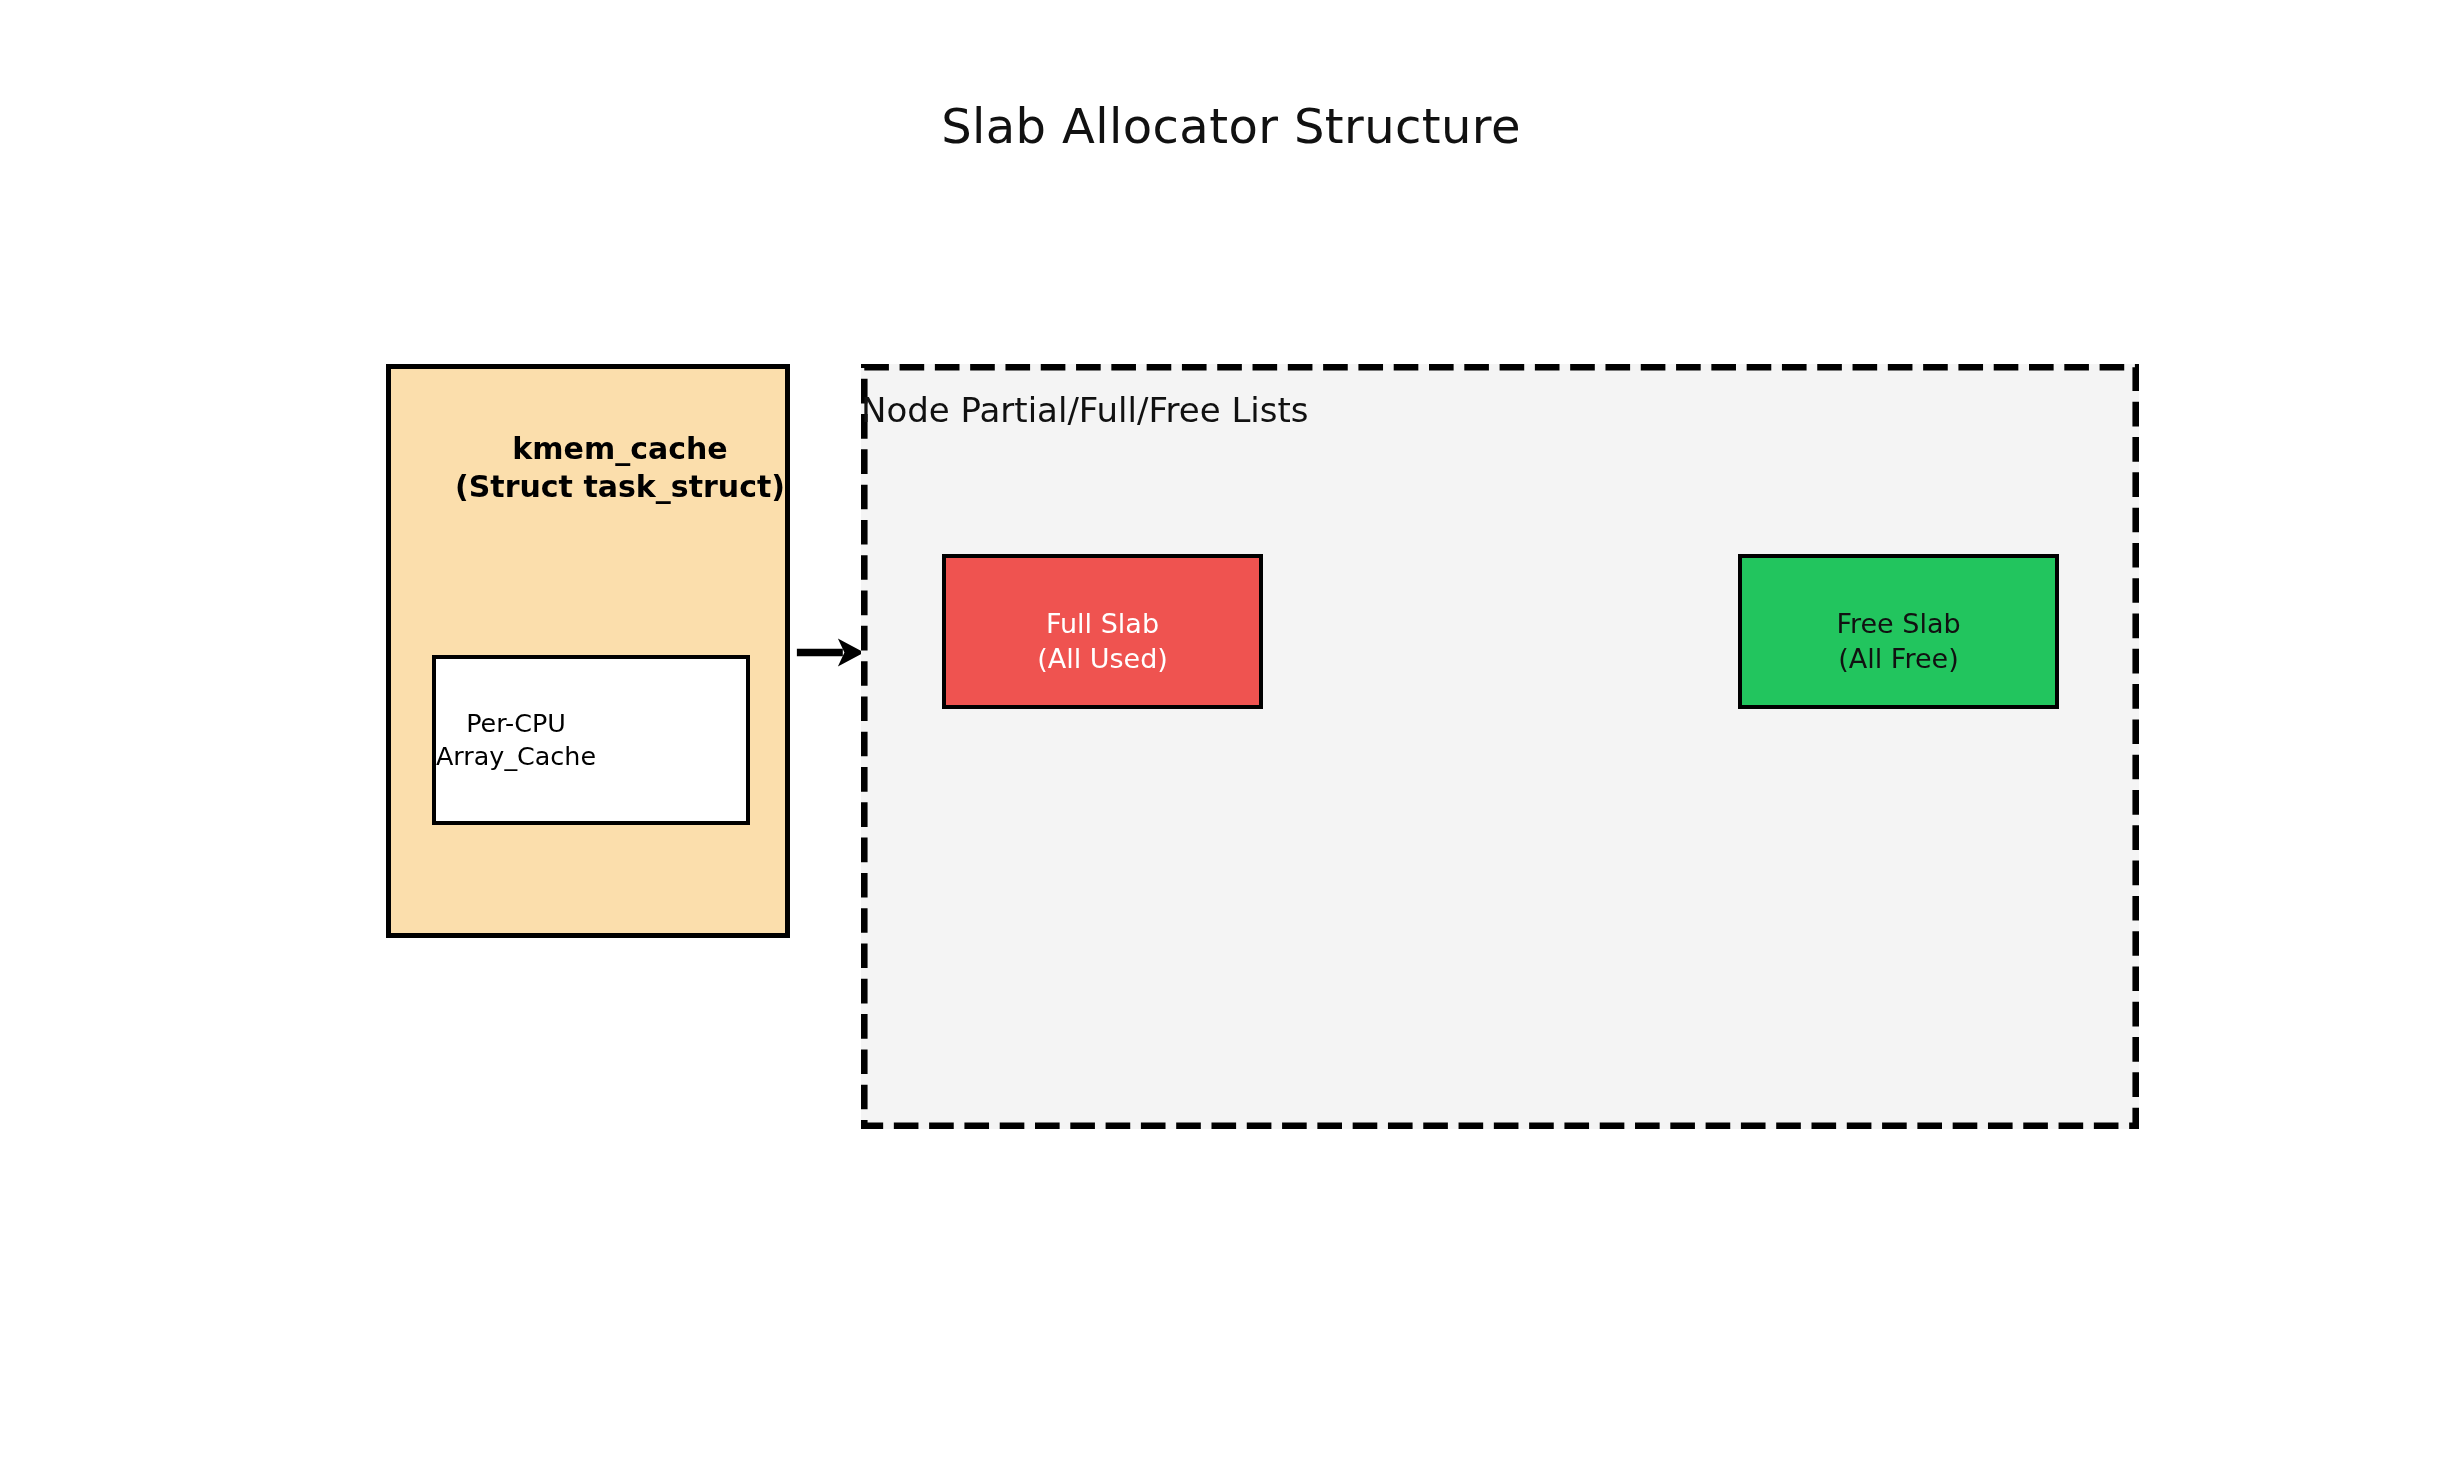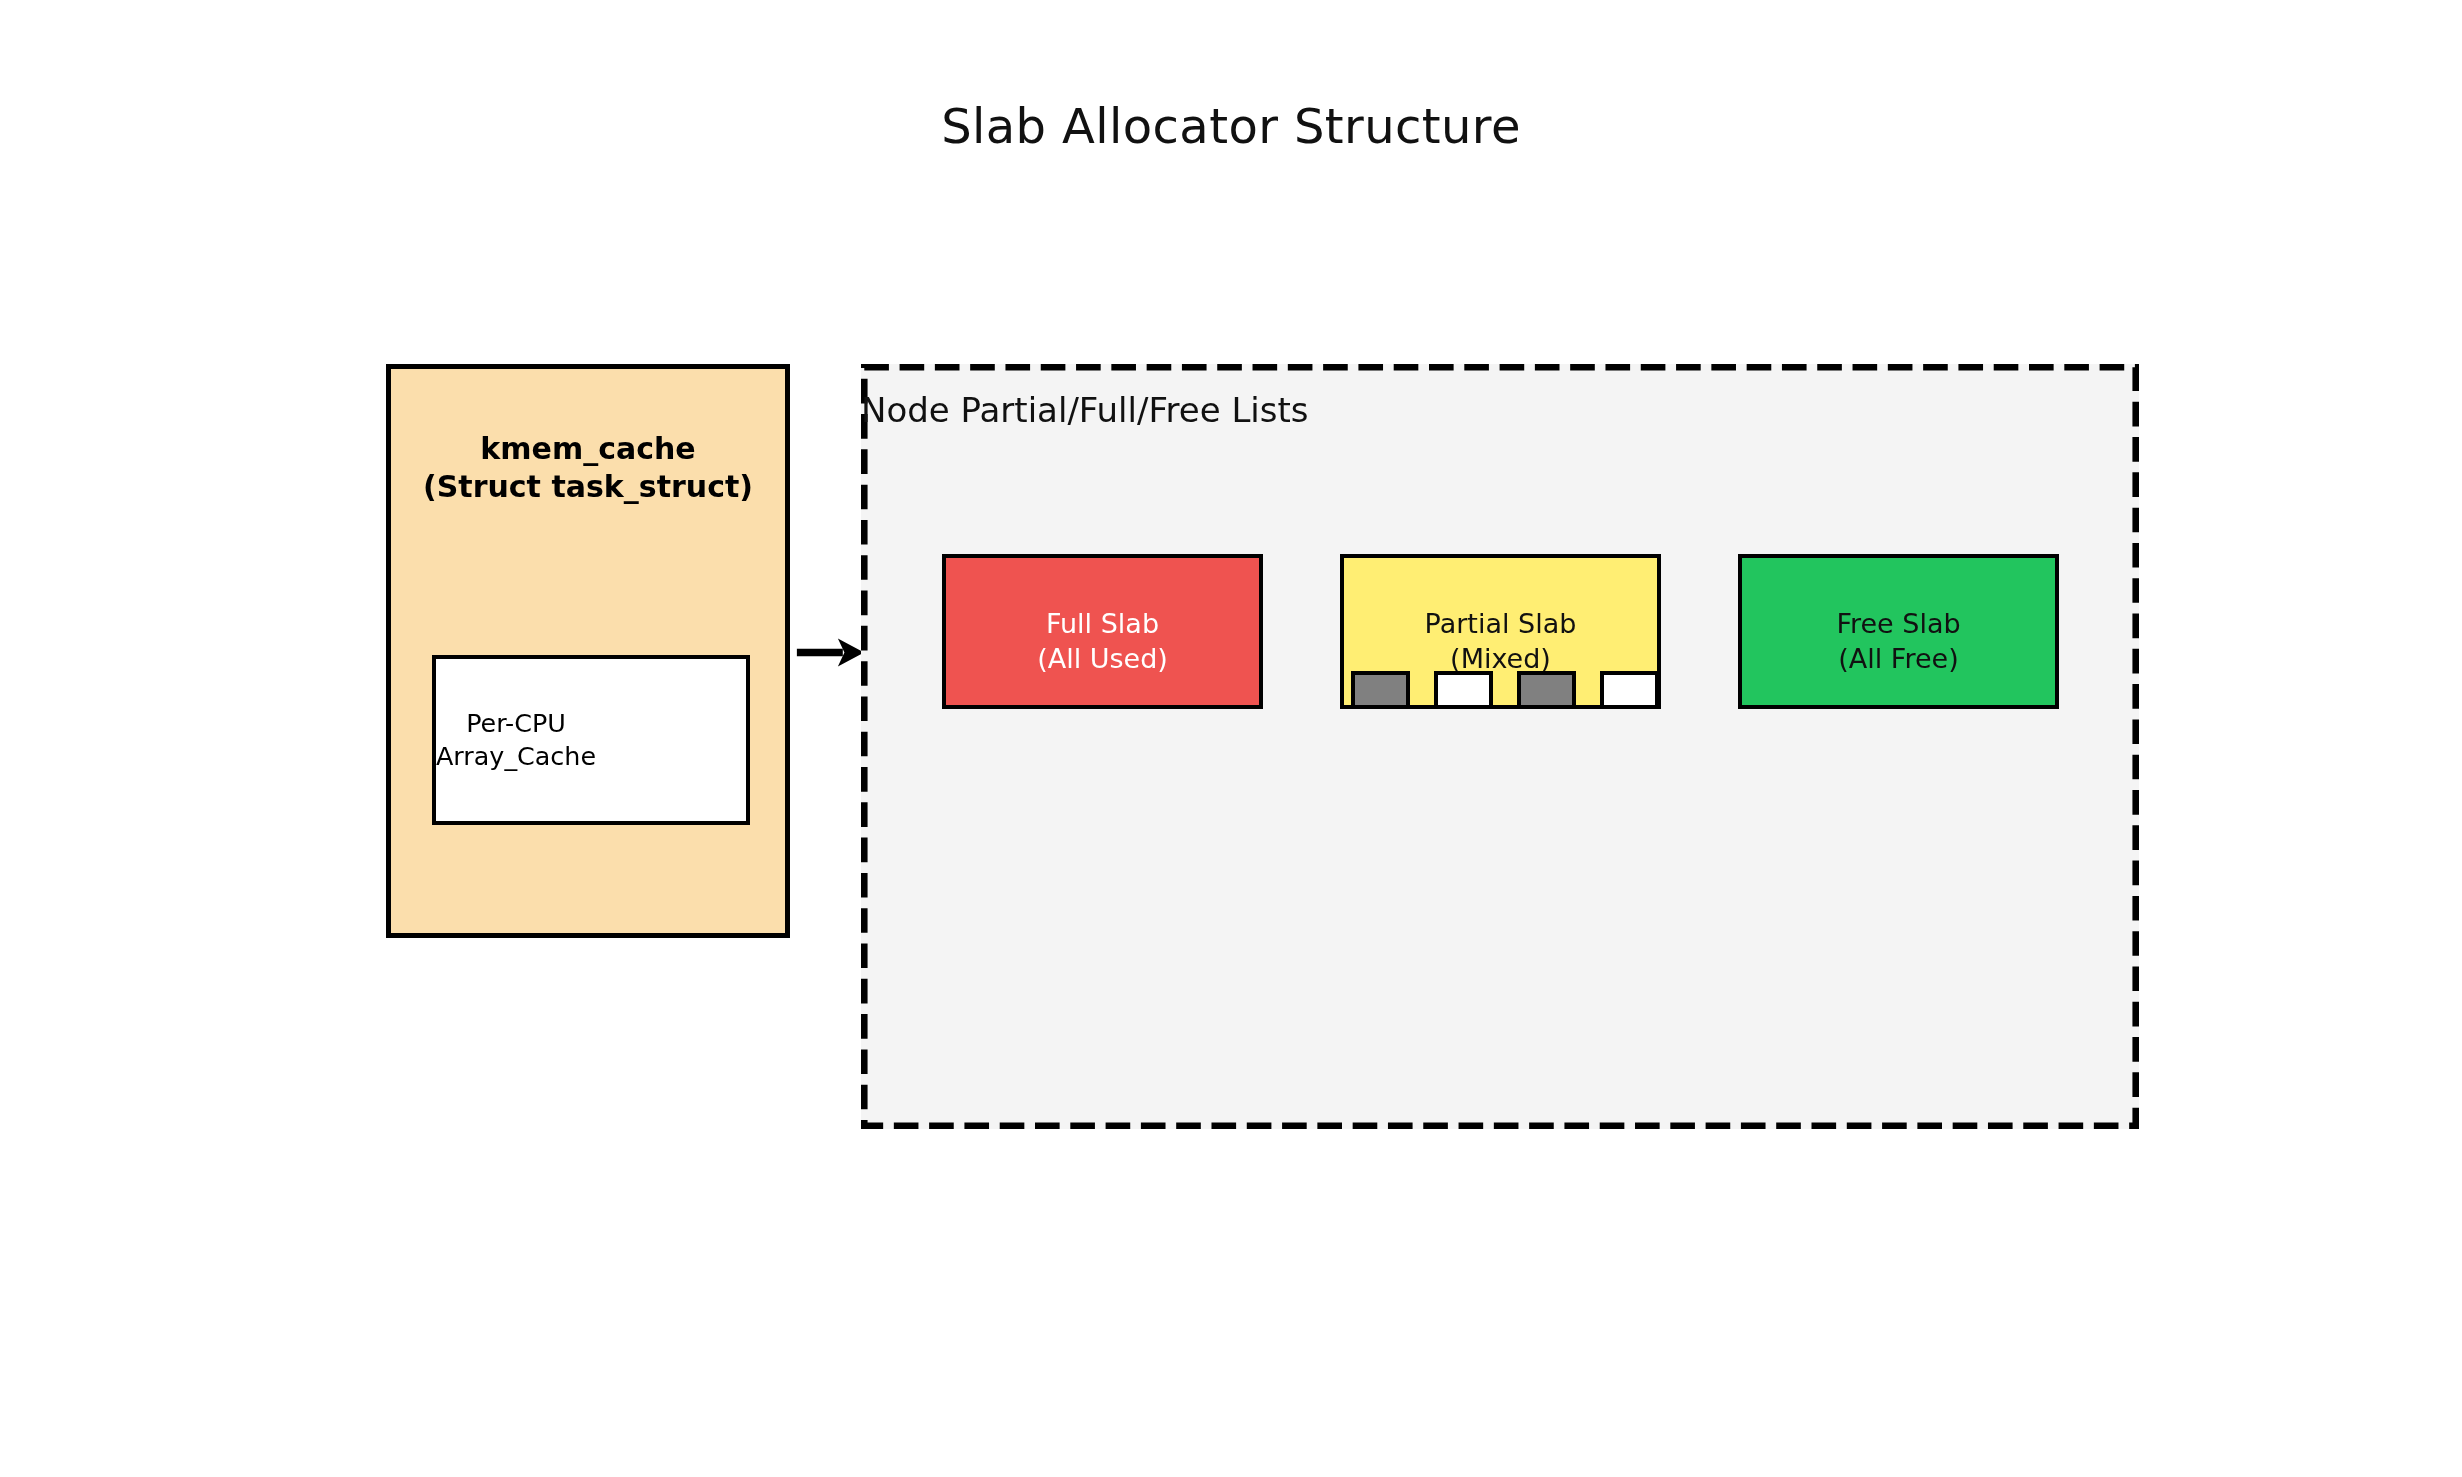--- a/index.html
+++ b/index.html
@@ -45,20 +45,21 @@
     position: absolute;
     left: 0;
     top: 61px;
     width: 100%;
     text-align: center;
     font-size: 30px;
     font-weight: bold;
     line-height: 1.28;
     white-space: pre-line;
     color: #000000;
+    padding-left: 32px;
   }
   #per-cpu-box {
     position: absolute;
     left: 41px;
     top: 286px;
     width: 318px;
     height: 170px;
     box-sizing: border-box;
     background: #ffffff;
     border: 4.9px solid #000000;
@@ -185,31 +186,20 @@
     <rect x="4" y="4" width="1549" height="924" fill="none" stroke="#000000" stroke-width="8" stroke-dasharray="30 13"></rect>
   </svg>
 
   <div id="node-lists-title">Node Partial/Full/Free Lists</div>
 
   <div id="full-slab-box" class="slab-box">
     <div id="full-slab-label" class="slab-label">Full Slab
 (All Used)</div>
   </div>
 
-  <div id="partial-slab-box" class="slab-box">
-    <div id="partial-slab-label" class="slab-label">Partial Slab
-(Mixed)</div>
-
-    <div id="partial-objects">
-      <div class="slab-object used" style="left:0px;"></div>
-      <div class="slab-object free" style="left:83px;"></div>
-      <div class="slab-object used" style="left:166px;"></div>
-      <div class="slab-object free" style="left:249px;"></div>
-    </div>
-  </div>
 
   <div id="free-slab-box" class="slab-box">
     <div id="free-slab-label" class="slab-label">Free Slab
 (All Free)</div>
   </div>
 
 </div>
 
 
 </body></html>

